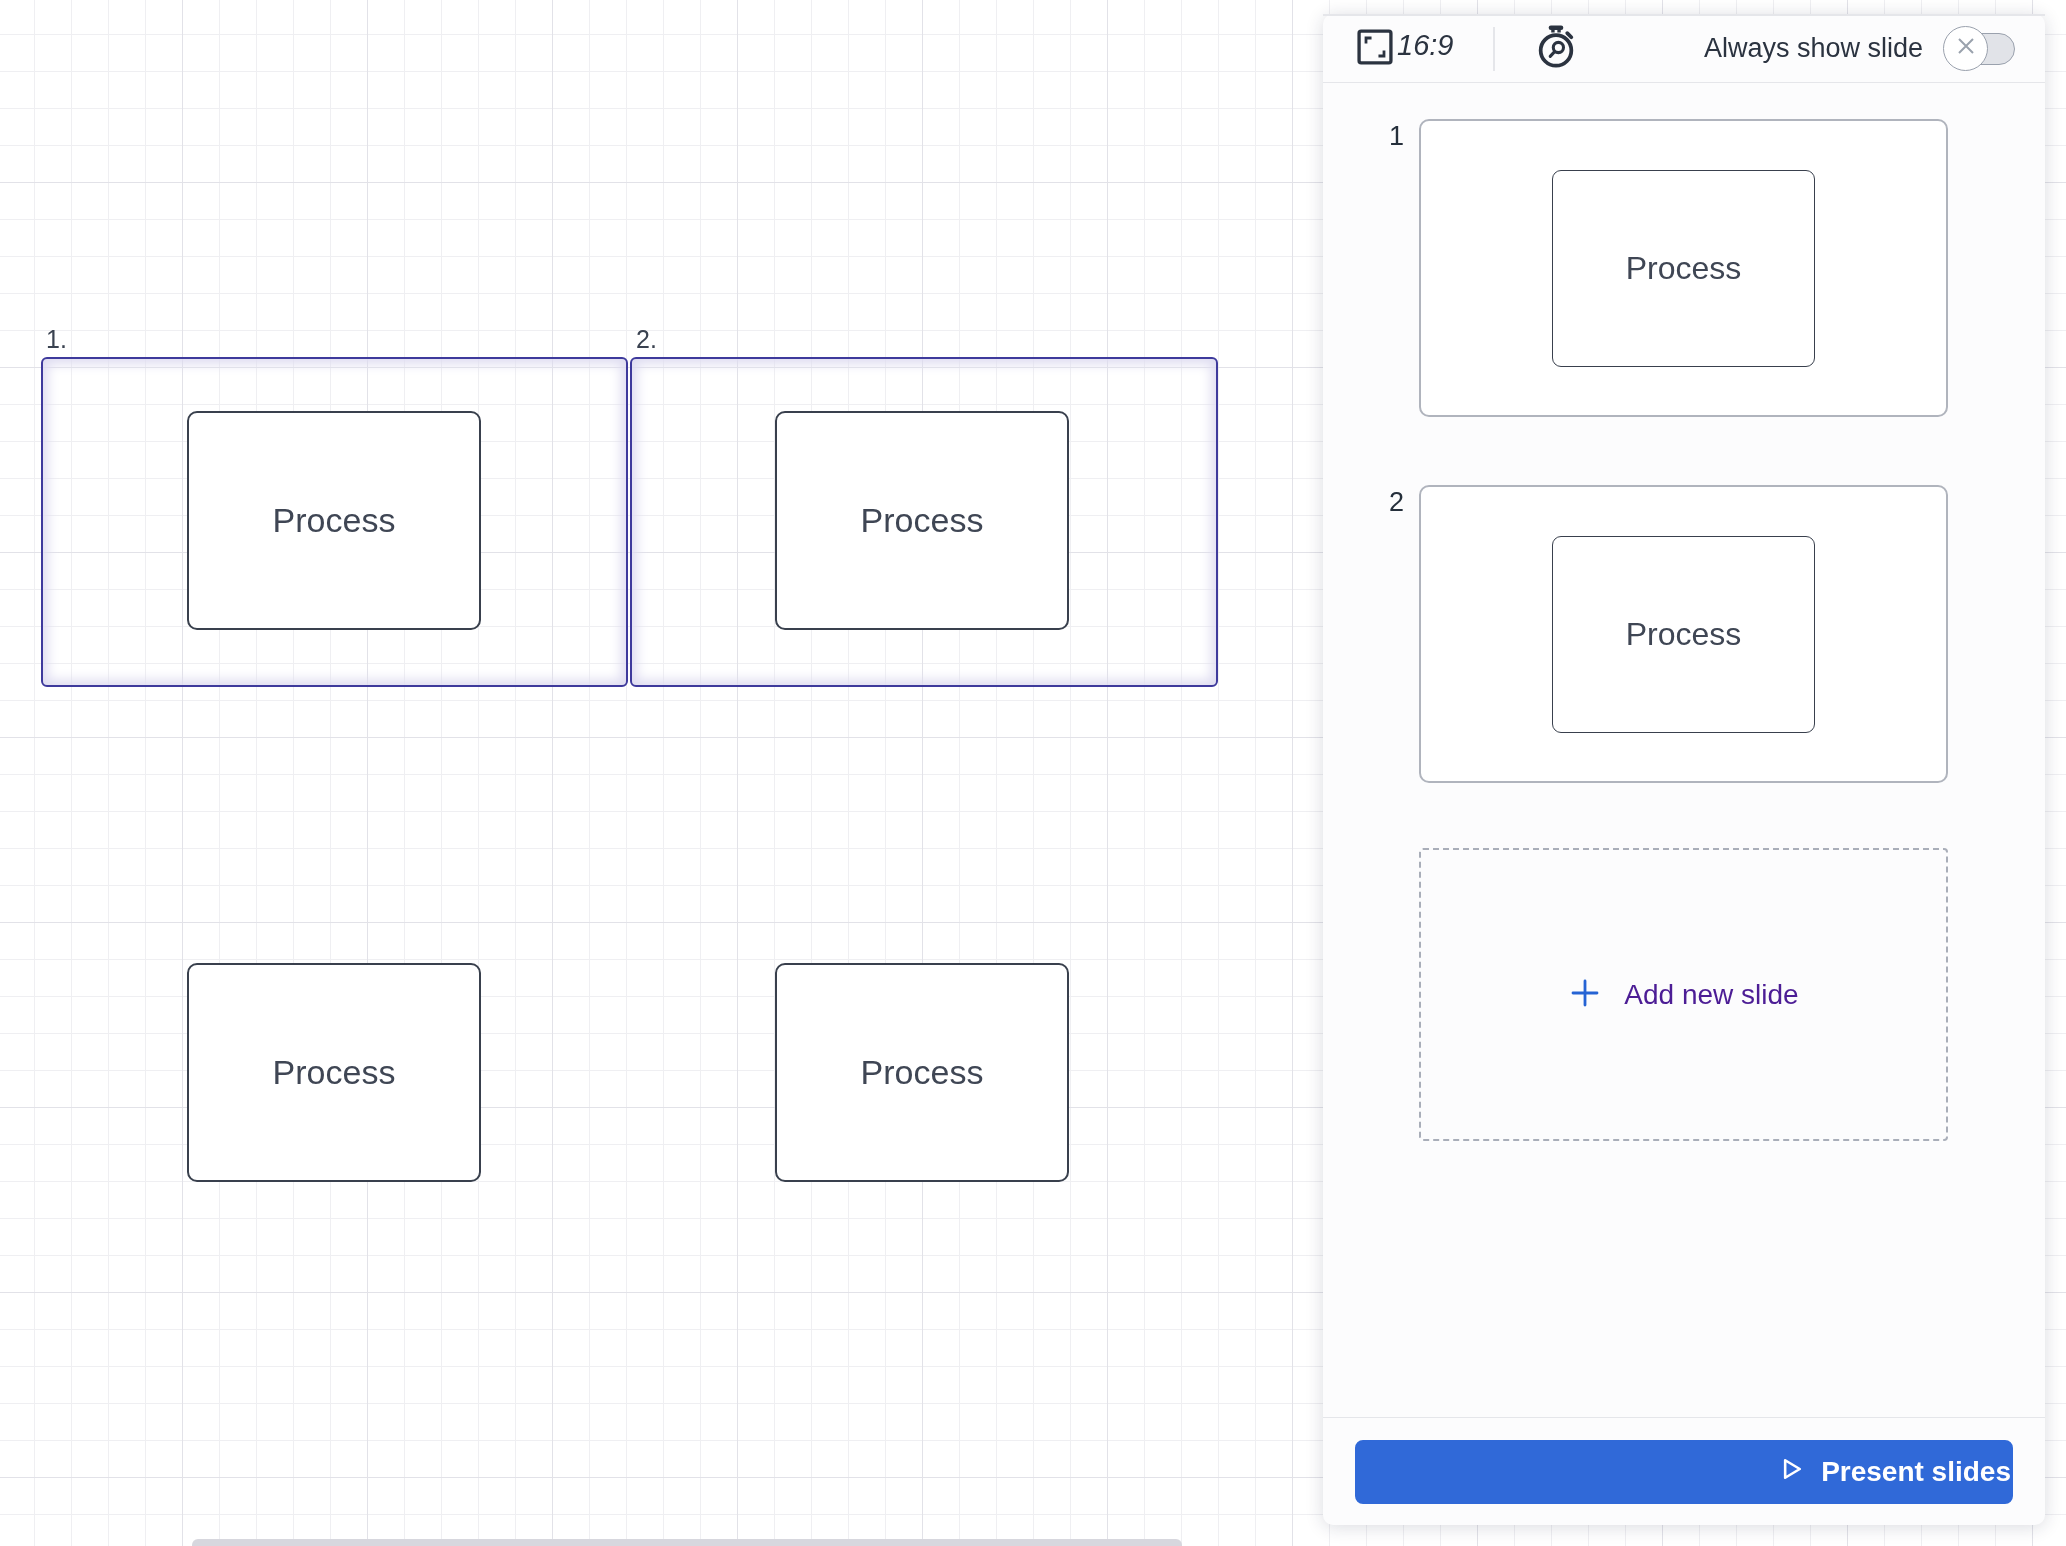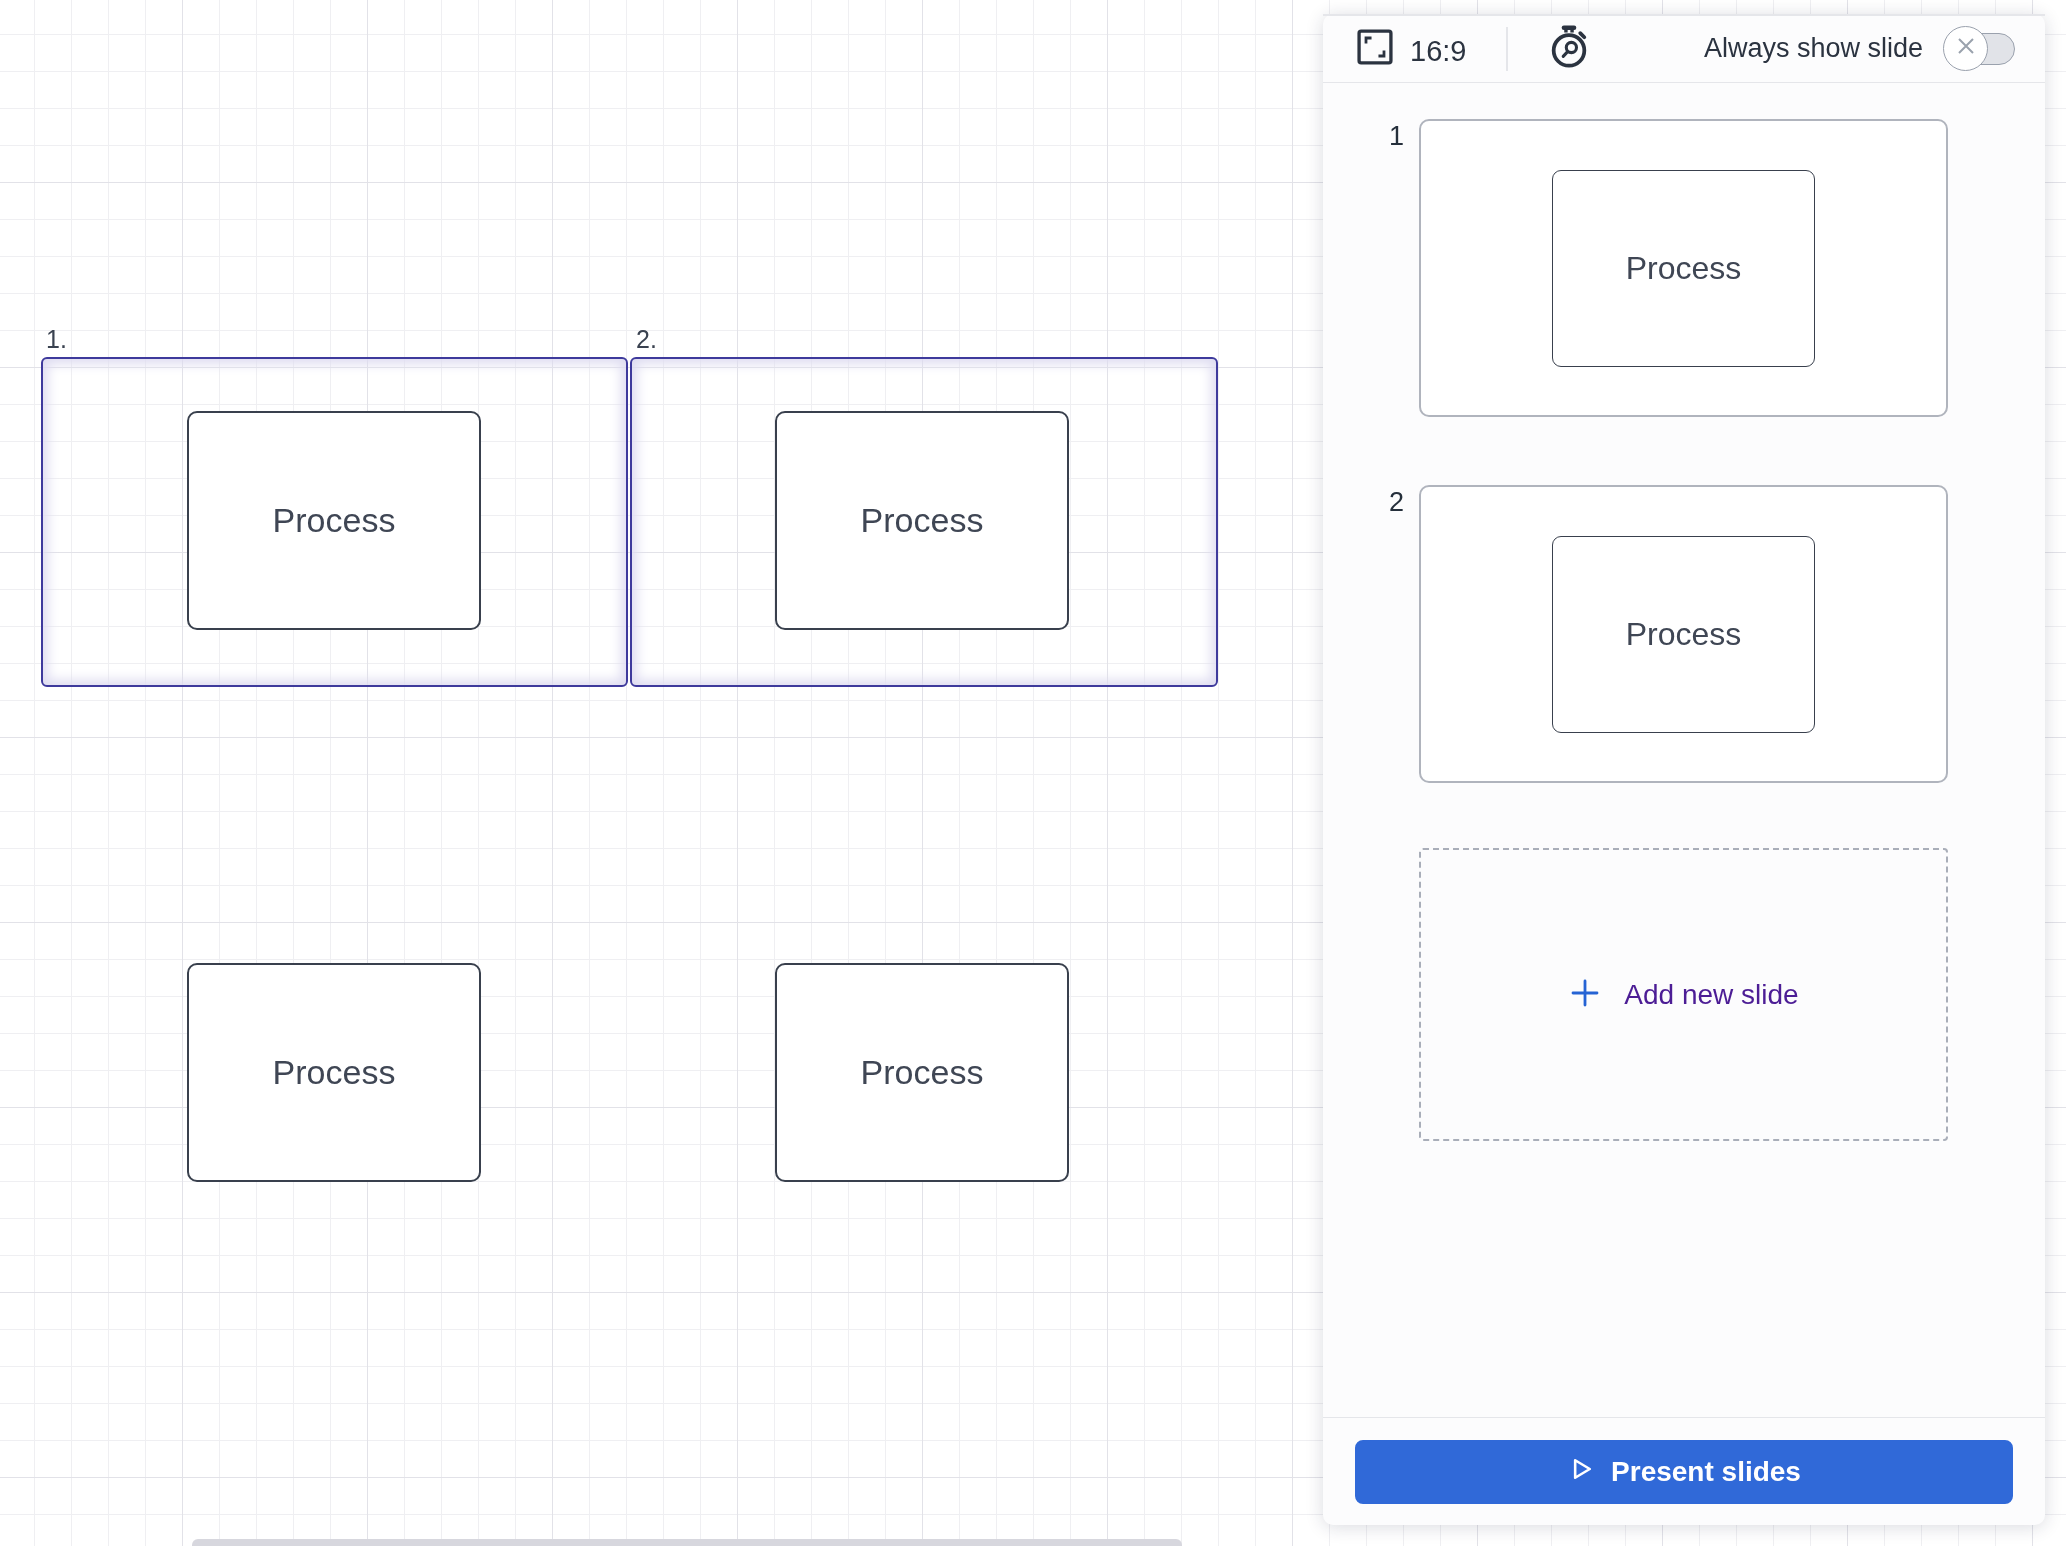--- a/index.html
+++ b/index.html
@@ -50,21 +50,21 @@
     display:flex; align-items:center; justify-content:space-between;
   }
   .panel-title { font-size:30px; font-weight:bold; color:#252f3b; letter-spacing:0.2px; }
   .icon-btn { background:none; border:none; cursor:pointer; display:flex;
     align-items:center; justify-content:center; padding:4px; }
   .divider { height:1.5px; background:#e5e6ea; flex:none; }
   .toolbar {
     height:66px; padding:0 30px; flex:none;
     display:flex; align-items:center;
   }
-  .ratio-group { display:flex; align-items:flex-end; gap:17px; }
+  .ratio-group { display:flex; align-items:flex-start; gap:4px;font-style:italic; }
   .ratio-text { font-size:29px; color:#2b3340; }
   .v-divider { width:1.5px; height:44px; background:#e5e6ea; margin:0 36px; }
   .always-label { margin-left:auto; font-size:27px; color:#2b3340; }
   .toggle { position:relative; width:66px; height:32px; margin-left:26px;
     border-radius:16px; background:#e1e3e8; border:1.5px solid #9aa1ad; cursor:pointer; }
   .toggle-knob {
     position:absolute; left:-7px; top:-8px; width:45px; height:45px;
     border-radius:50%; background:#ffffff; border:1.5px solid #9aa1ad;
     display:flex; align-items:center; justify-content:center;
   }
@@ -87,21 +87,21 @@
     width:529px; height:293px; margin-left:96px;
     border:2px dashed #a9aeb9; border-radius:4px; background:transparent;
     display:flex; align-items:center; justify-content:center; gap:22px;
     cursor:pointer;
   }
   .add-slide-label { font-size:28px; color:#4c1d95; }
 
   .footer { flex:none; padding:22px 32px 21px; display:flex; flex-direction:column; gap:14px; }
   .btn {
     height:64px; width:100%; border-radius:8px; font-size:28px; font-weight:bold;
-    display:flex; align-items:center; justify-content:center; gap:16px; cursor:pointer;
+    display:flex; align-items:center; justify-content:flex-end; gap:16px; cursor:pointer;
     font-family:"Liberation Sans", sans-serif;
   }
   .btn-primary { background:#3069d8; border:2px solid #3069d8; color:#ffffff; }
   .btn-secondary { background:#ffffff; border:2px solid #3069d8; color:#2a62d8; }
 </style>
 </head>
 <body>
 
 <div class="canvas">
 

